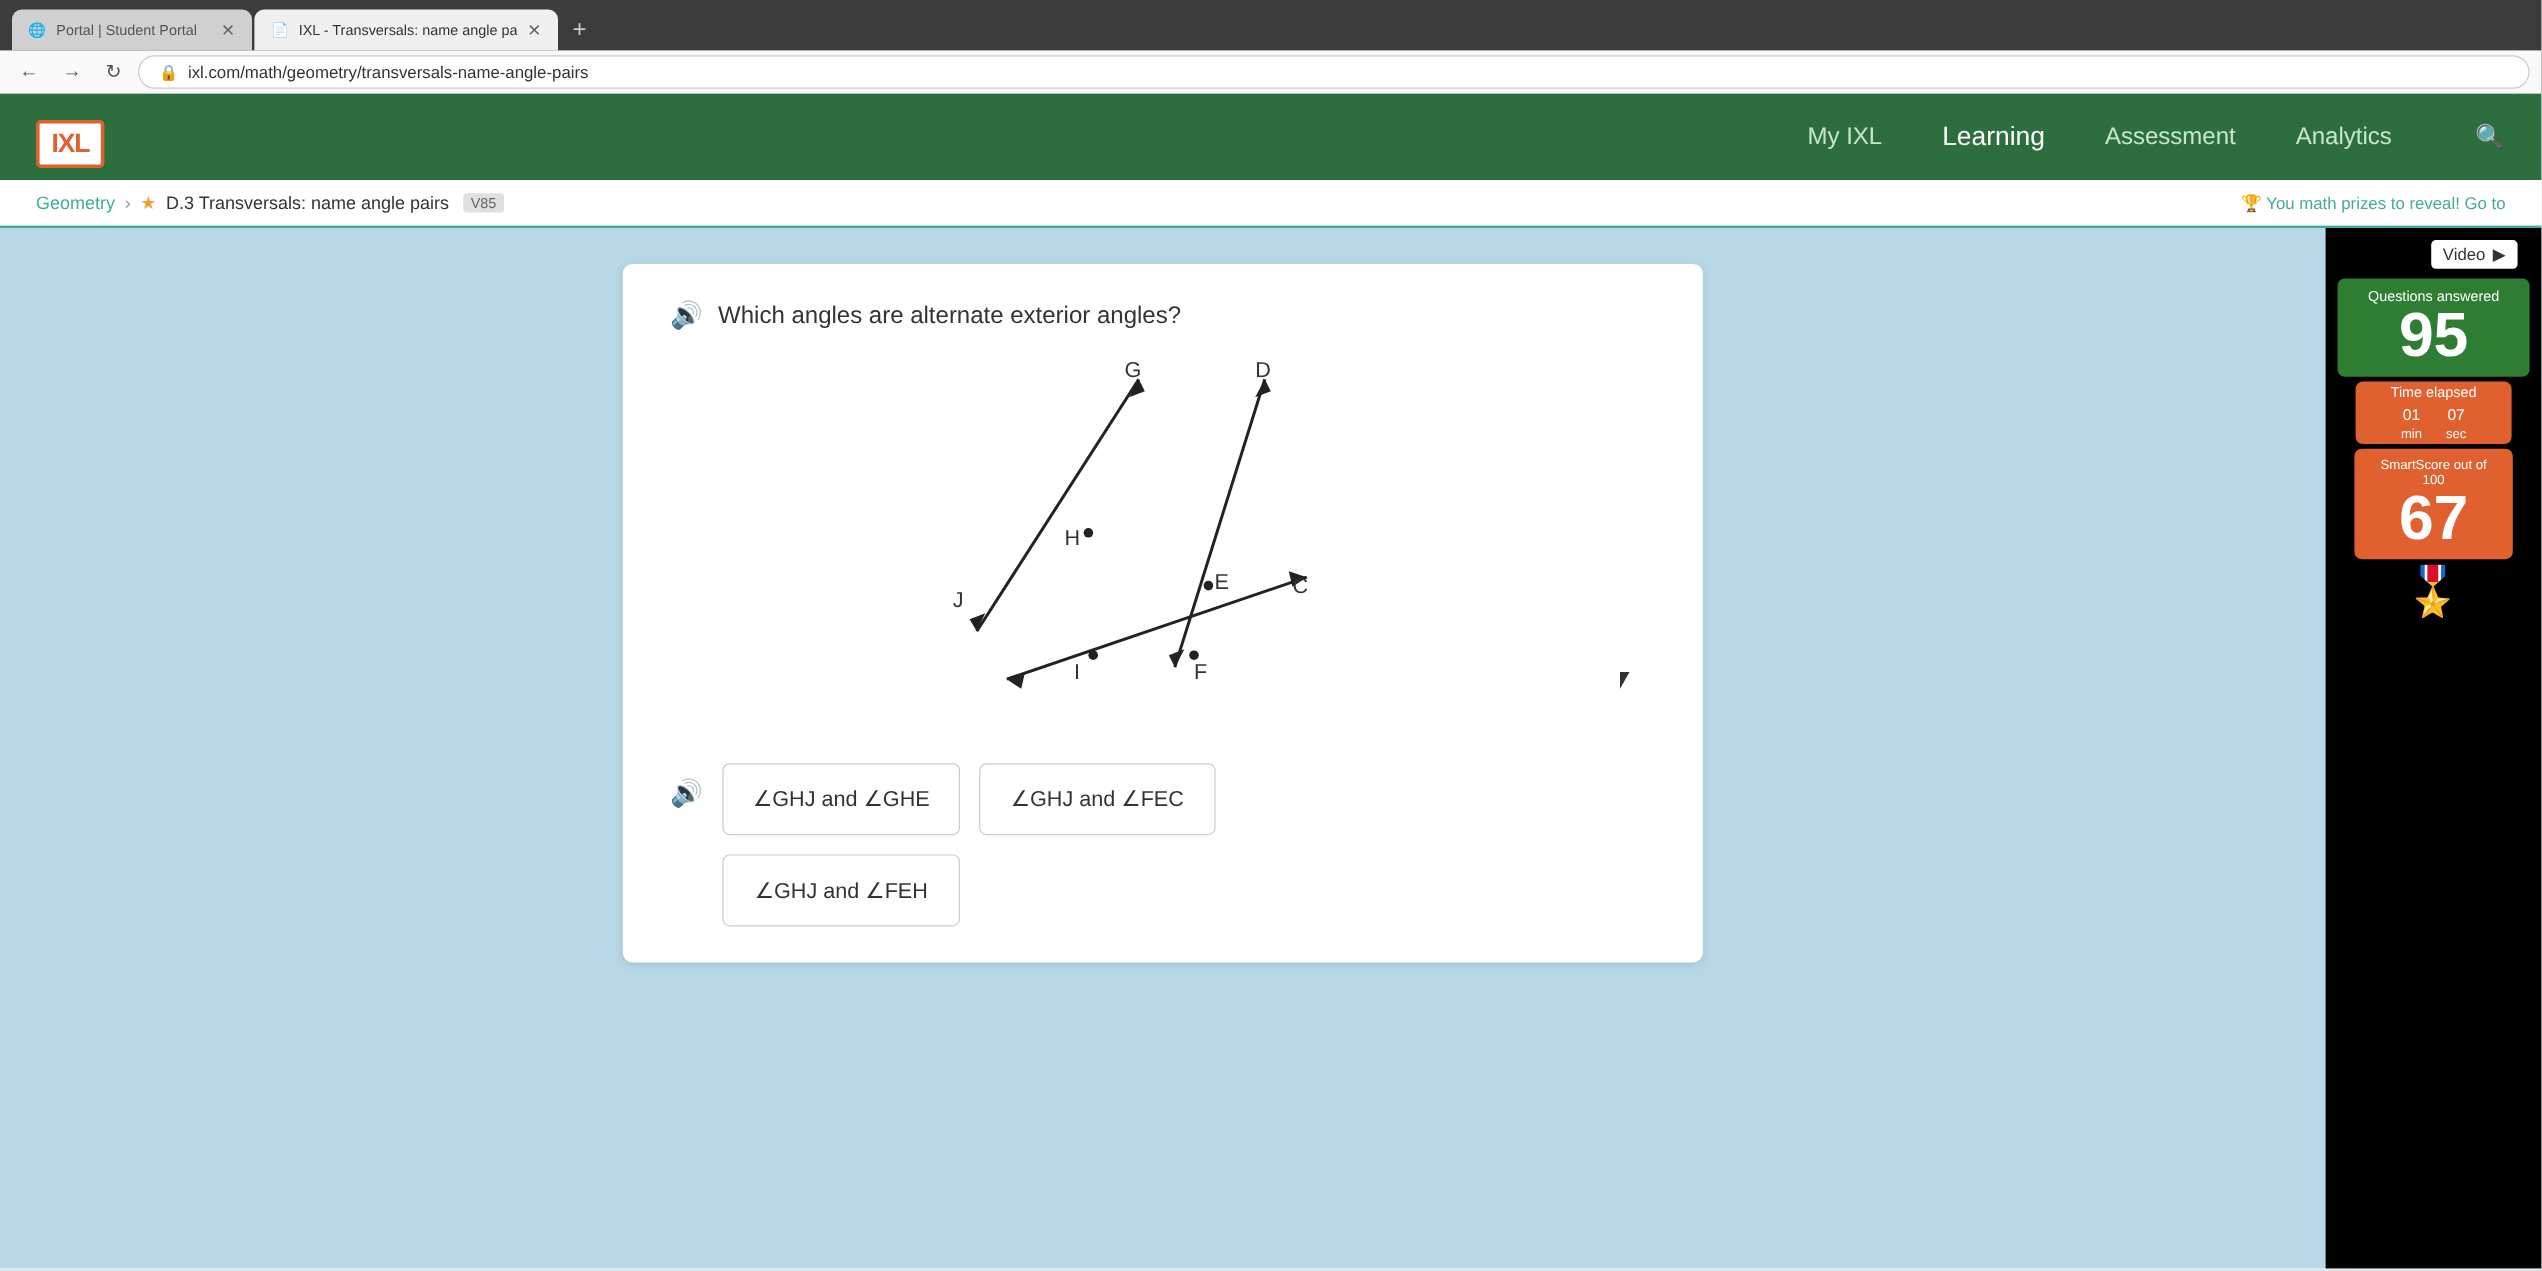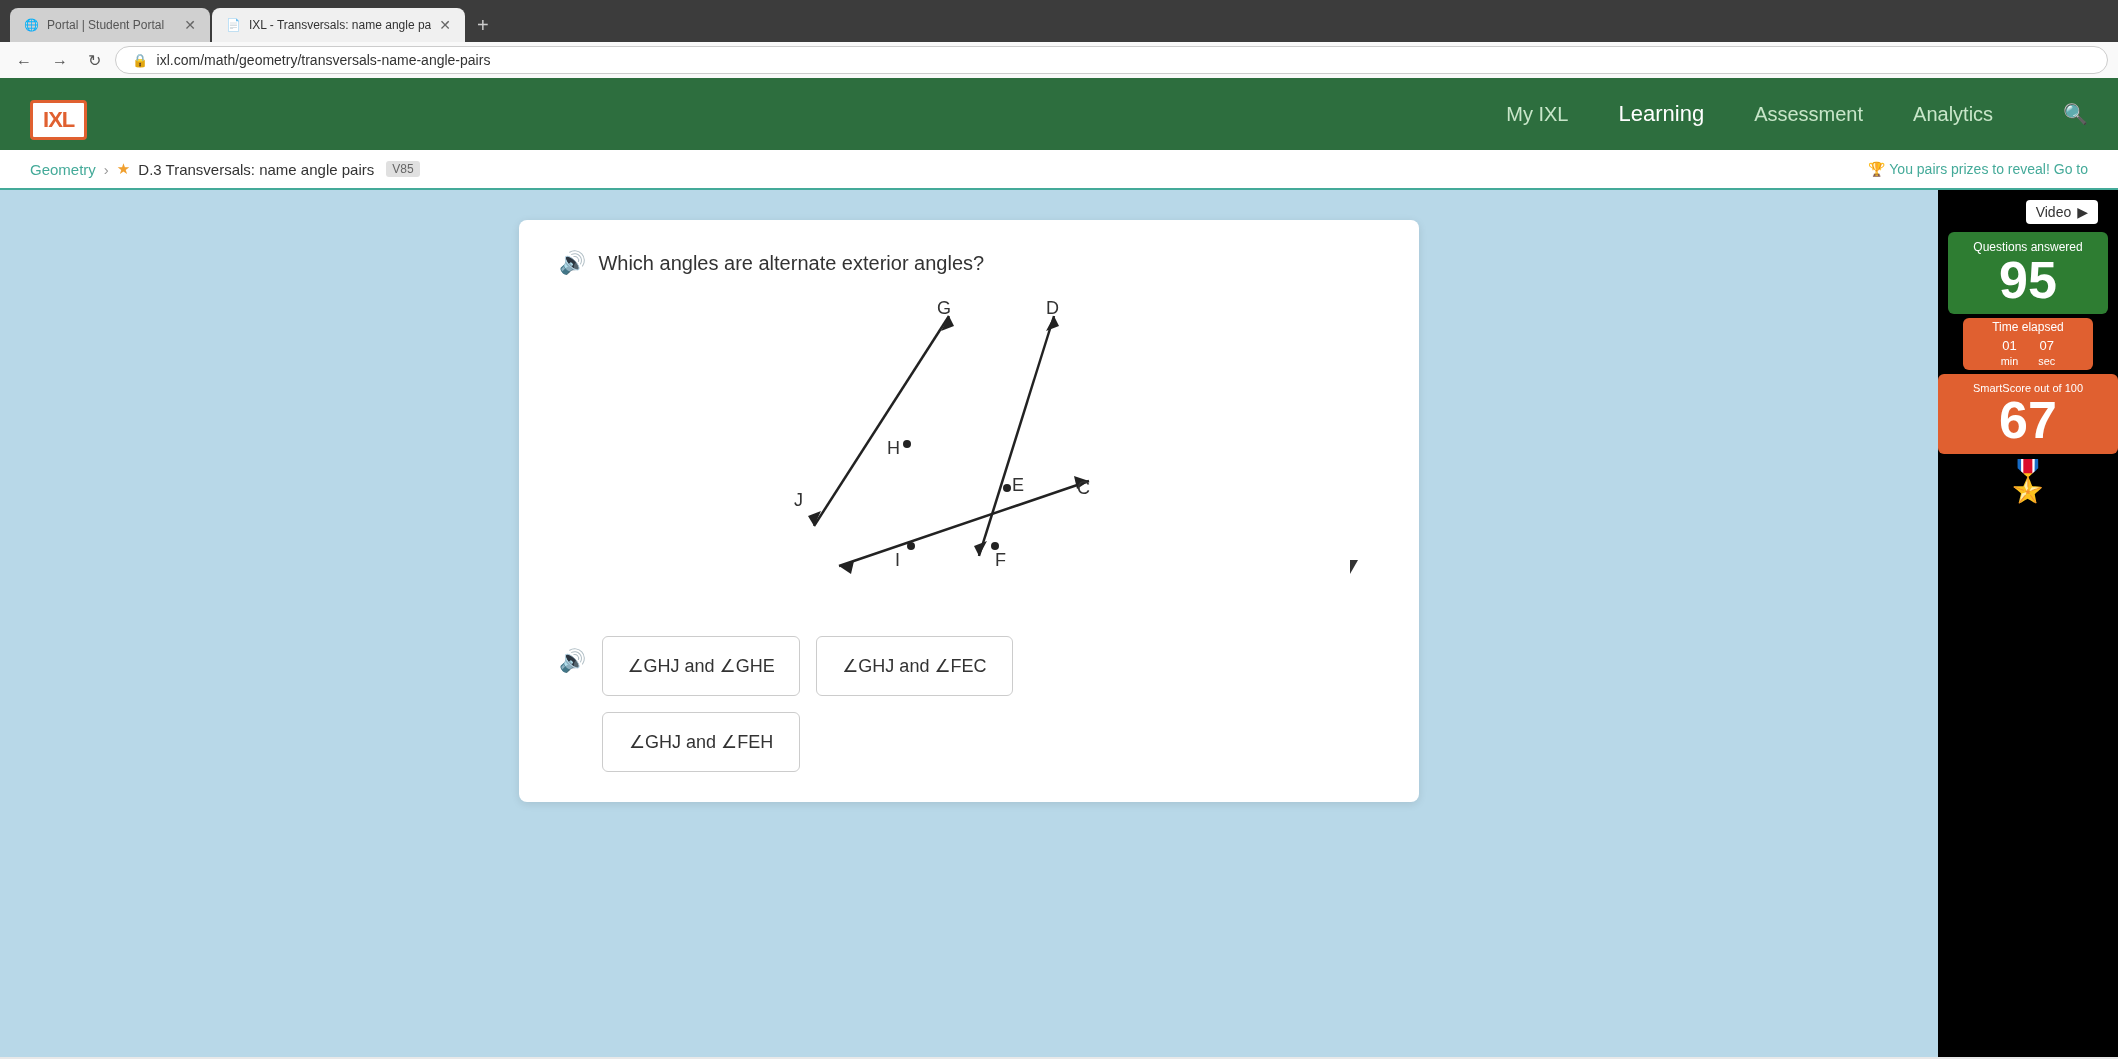--- a/index.html
+++ b/index.html
@@ -267,21 +267,21 @@
       margin-top: 4px;
       align-items: center;
     }
 
     .smartscore-box {
       background: #e06030;
       color: white;
       border-radius: 6px;
       padding: 8px 14px;
       text-align: center;
-      width: 180px;
+      width: 132px;
     }
     .ss-label { font-size: 11px; }
     .ss-number { font-size: 52px; font-weight: bold; line-height: 1; }
 
     .ribbon-icon {
       font-size: 40px;
       color: #e06030;
     }
 
     
@@ -346,21 +346,21 @@
     <span class="nav-search">🔍</span>
   </div>
 
   <div class="breadcrumb-bar">
     <span class="breadcrumb-link">Geometry</span>
     <span class="breadcrumb-sep">›</span>
     <span class="breadcrumb-star">★</span>
     <span class="breadcrumb-current">D.3 Transversals: name angle pairs</span>
     <span class="version-badge">V85</span>
     <span class="prize-banner">
-      🏆 <span>You pairs prizes to reveal! Go to</span>
+      🏆 <span>You math prizes to reveal! Go to</span>
     </span>
   </div>
 
   <div class="main-content">
 
     <div class="content-left">
 
       <div class="question-card">
 
         <div class="question-header">

